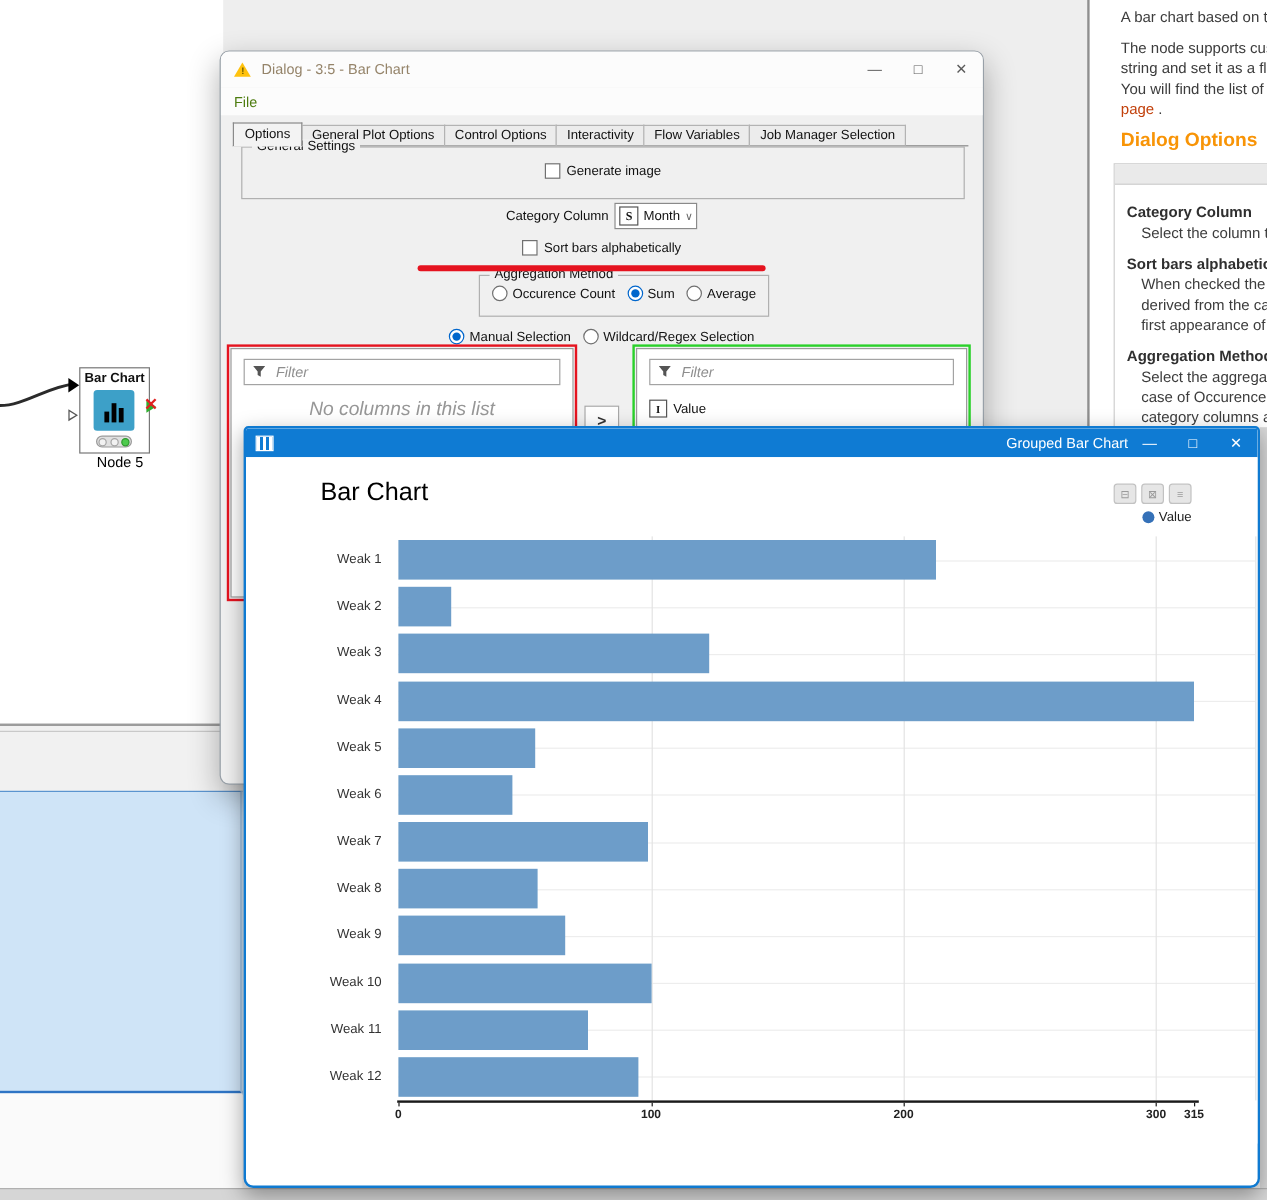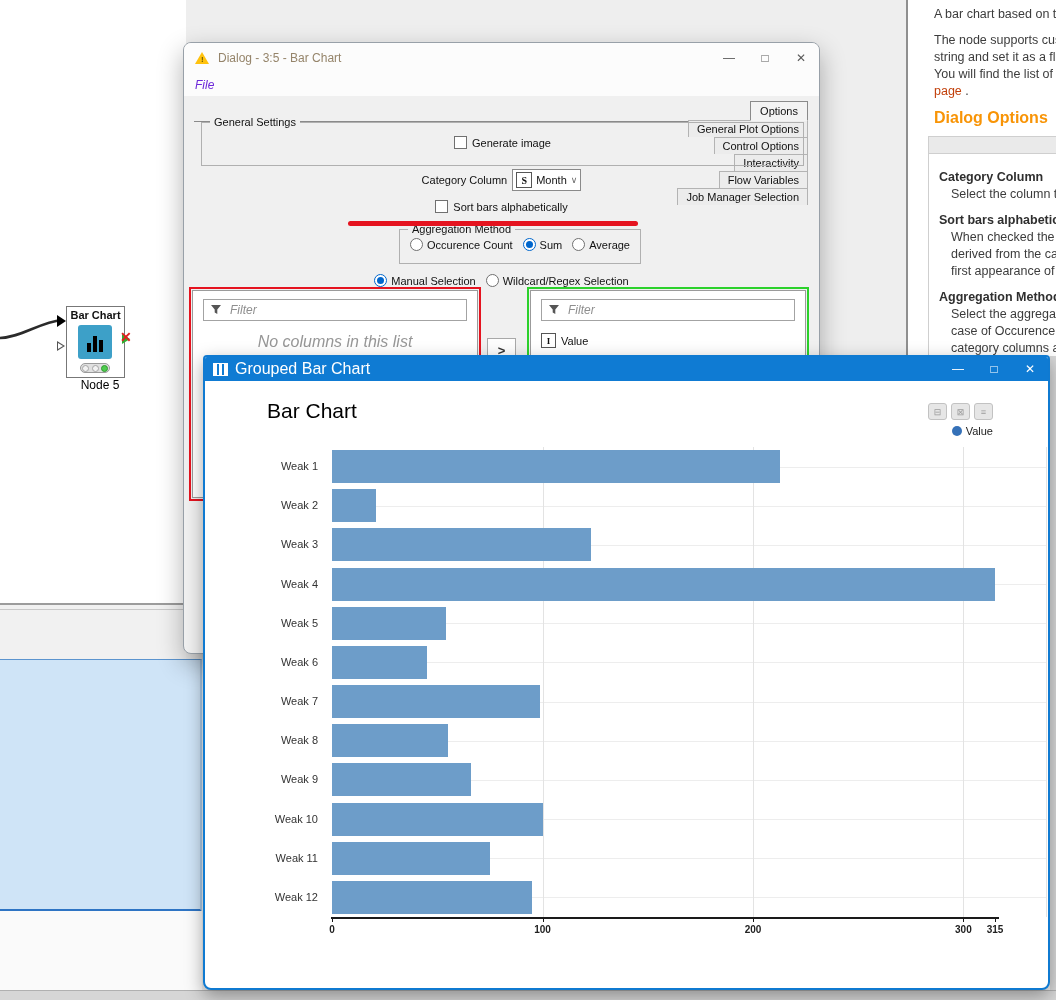--- a/index.html
+++ b/index.html
@@ -55,23 +55,23 @@
         display:flex;align-items:center;}
   .warn-icon{position:relative;width:15px;height:13px;margin:0 8px 0 11px;}
   .warn-icon .t{position:absolute;left:0;top:0;width:0;height:0;border-left:7px solid transparent;
         border-right:7px solid transparent;border-bottom:12px solid #ffc20e;}
   .warn-icon .e{position:absolute;left:6px;top:3px;font-size:8px;font-weight:bold;color:#6b5900;}
   .dlg-title{font-size:12px;color:#95846a;flex:1 1 auto;}
   .win-btn{width:36px;height:30px;display:flex;align-items:center;justify-content:center;
         font-size:12px;color:#5a5a5a;}
   .dlg-menubar{position:absolute;left:0;top:30px;right:0;height:23px;background:#fcfcfc;
         display:flex;align-items:center;}
-  .menu-item{font-size:12px;color:#6d28d9;padding:0 7px;margin-left:4px;font-style:italic;}
+  .menu-item{font-size:12px;color:#4d7c0f;padding:0 7px;margin-left:4px;}
   .tabbar{position:absolute;left:10px;top:58px;right:12px;height:20px;display:flex;
-        align-items:flex-end;border-bottom:1px solid #8a8a8a;flex-direction:column;}
+        align-items:flex-end;border-bottom:1px solid #8a8a8a;}
   .tab{font-size:11px;color:#111;background:#ececec;border:1px solid #b3b3b3;border-bottom:none;
         padding:2px 8px 2px;margin-right:-1px;white-space:nowrap;}
   .tab.active{background:#f3f3f3;border:1px solid #8a8a8a;border-bottom:1px solid #f3f3f3;
         padding:3px 9px 3px;margin-bottom:-1px;position:relative;z-index:2;}
   .groupbox{position:absolute;border:1px solid #b0b0b0;}
   .groupbox .gb-label{position:absolute;top:-7px;left:8px;background:#f0f0f0;padding:0 4px;
         font-size:11px;color:#111;}
   .gb-general{left:17px;top:79px;width:601px;height:42px;}
   .row-center{position:absolute;left:0;width:100%;display:flex;align-items:center;
         justify-content:center;gap:5px;font-size:11px;color:#111;}
@@ -110,21 +110,21 @@
         font-size:13px;font-weight:bold;color:#333;z-index:3;}
 
   
   .chartwin{position:absolute;left:203px;top:355px;width:847px;height:635px;background:#fff;
         border:2px solid #0f7ad1;border-radius:4px 4px 8px 8px;box-sizing:border-box;
         box-shadow:0 6px 18px rgba(0,0,0,.35);z-index:20;overflow:hidden;}
   .cw-titlebar{position:absolute;left:0;top:0;right:0;height:24px;background:#0f7bd3;
         display:flex;align-items:center;}
   .cw-icon{width:13px;height:11px;margin:0 7px 0 8px;border:1px solid #fff;background:
         linear-gradient(90deg,#fff 0 3px,#0f7bd3 3px 5px,#fff 5px 8px,#0f7bd3 8px 10px,#fff 10px);}
-  .cw-title{font-size:16px;color:#fff;flex:1 1 auto;}
+  .cw-title{font-size:12px;color:#fff;flex:1 1 auto;text-align:right;}
   .cw-btn{width:36px;height:24px;display:flex;align-items:center;justify-content:center;
         color:#fff;font-size:12px;}
   .cw-content{position:absolute;left:0;top:24px;right:0;bottom:35px;background:#fff;}
   .chart-heading{position:absolute;left:62px;top:18px;font-size:21px;color:#000;}
   .corner-btns{position:absolute;right:55px;top:22px;display:flex;gap:4px;}
   .corner-btn{width:17px;height:15px;background:#e6e6e6;border:1px solid #c2c2c2;border-radius:3px;
         color:#9a9a9a;font-size:9px;display:flex;align-items:center;justify-content:center;}
   .legend{position:absolute;right:55px;top:44px;display:flex;align-items:center;gap:4px;}
   .legend-dot{width:10px;height:10px;border-radius:50%;}
   .legend-label{font-size:11px;color:#222;}

